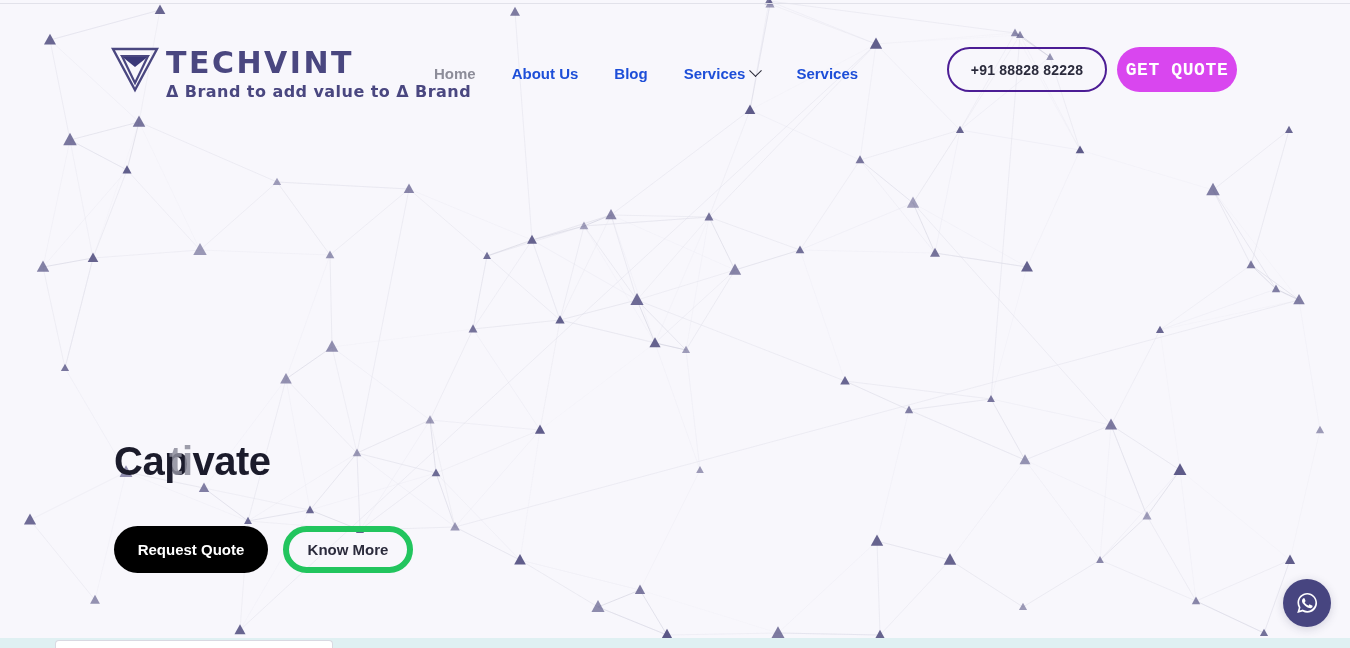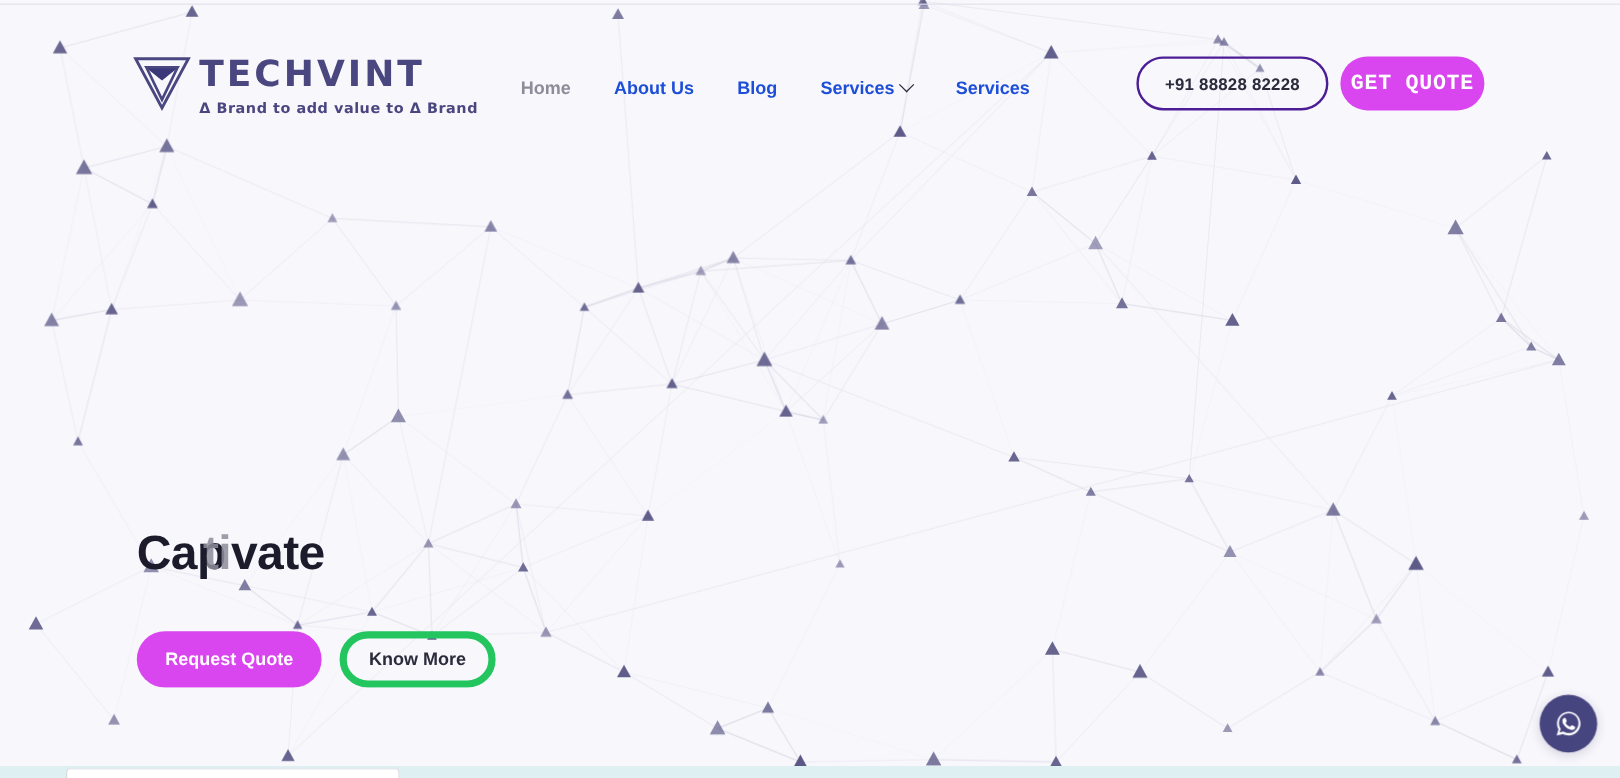--- a/index.html
+++ b/index.html
@@ -73,21 +73,21 @@
   #logo-word {
     font-size: 30px;
     font-weight: 700;
     letter-spacing: 2.5px;
     color: #4a4780;
     line-height: 1;
     font-family: "DejaVu Sans", sans-serif;
   }
   #logo-tagline {
     margin-top: 6px;
-    font-size: 12px;
+    font-size: 16px;
     font-weight: 700;
     letter-spacing: 0.45px;
     color: #4a4780;
     line-height: 1;
     font-family: "DejaVu Sans", sans-serif;
     white-space: nowrap;
     text-align: center;
   }
 
   
@@ -203,21 +203,21 @@
     font-weight: 700;
     cursor: pointer;
     display: flex;
     align-items: center;
     justify-content: center;
     font-family: "Liberation Sans", sans-serif;
     white-space: nowrap;
   }
   #btn-request {
     width: 154px;
-    background: #d946ef;
+    background: #000000;
     color: #ffffff;
     border: none;
   }
   #btn-know {
     width: 130px;
     background: transparent;
     color: #2b2b3c;
     border: 6px solid #22c55e;
   }
 

